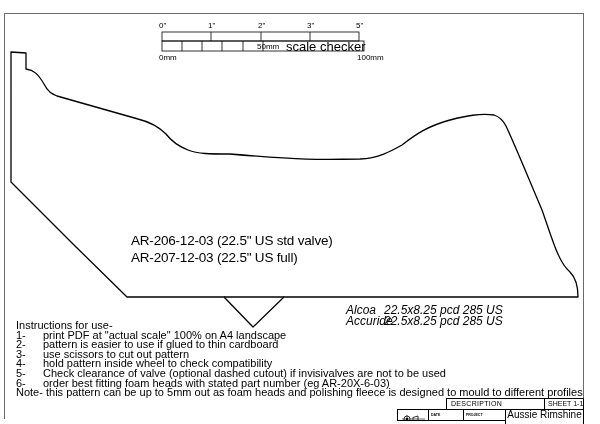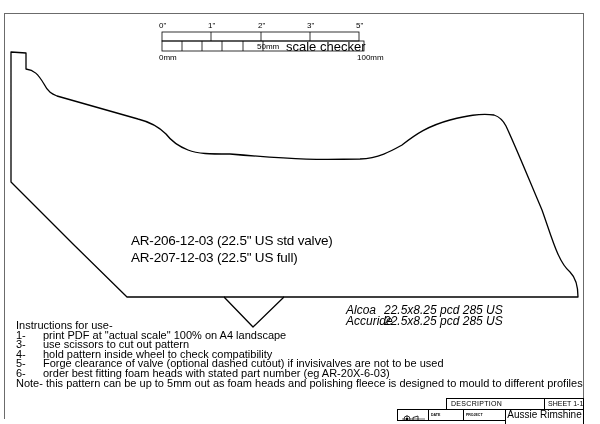--- a/index.html
+++ b/index.html
@@ -54,23 +54,24 @@
 <div class="abs scale-lbl" style="left:159px;top:53px;">0mm</div>
 <div class="abs scale-lbl" style="left:257px;top:42px;">50mm</div>
 <div class="abs scale-lbl" style="left:357px;top:53px;">100mm</div>
 
 <div class="abs part-line" style="left:131px;top:233px;">AR-206-12-03 (22.5" US std valve)</div>
 <div class="abs part-line" style="left:131px;top:250px;">AR-207-12-03 (22.5" US full)</div>
 
 <div class="abs" style="left:16px;top:321px;">
   <div class="instr">Instructions for use-</div>
   <div class="instr"><span class="instr-num">1-</span><span>print PDF at "actual scale" 100% on A4 landscape</span></div>
+  <div class="instr"><span class="instr-num">2-</span><span>pattern is easier to use if glued to thin cardboard</span></div>
   <div class="instr"><span class="instr-num">3-</span><span>use scissors to cut out pattern</span></div>
   <div class="instr"><span class="instr-num">4-</span><span>hold pattern inside wheel to check compatibility</span></div>
-  <div class="instr"><span class="instr-num">5-</span><span>Forge clearance of valve (optional dashed cutout) if invisivalves are not to be used</span></div>
+  <div class="instr"><span class="instr-num">5-</span><span>Check clearance of valve (optional dashed cutout) if invisivalves are not to be used</span></div>
   <div class="instr"><span class="instr-num">6-</span><span>order best fitting foam heads with stated  part number (eg  AR-20X-6-03)</span></div>
   <div class="instr">Note- this pattern can be up to 5mm out as foam heads and polishing fleece is designed to mould to different profiles</div>
 </div>
 
 <div class="abs" style="left:346px;top:305px;">
   <div class="spec-row"><span class="spec-brand">Alcoa</span><span>22.5x8.25 pcd 285 US</span></div>
   <div class="spec-row"><span class="spec-brand">Accuride</span><span>22.5x8.25 pcd 285 US</span></div>
 </div>
 
 <div class="abs" style="left:0;top:0;width:600px;height:424px;pointer-events:none;">

